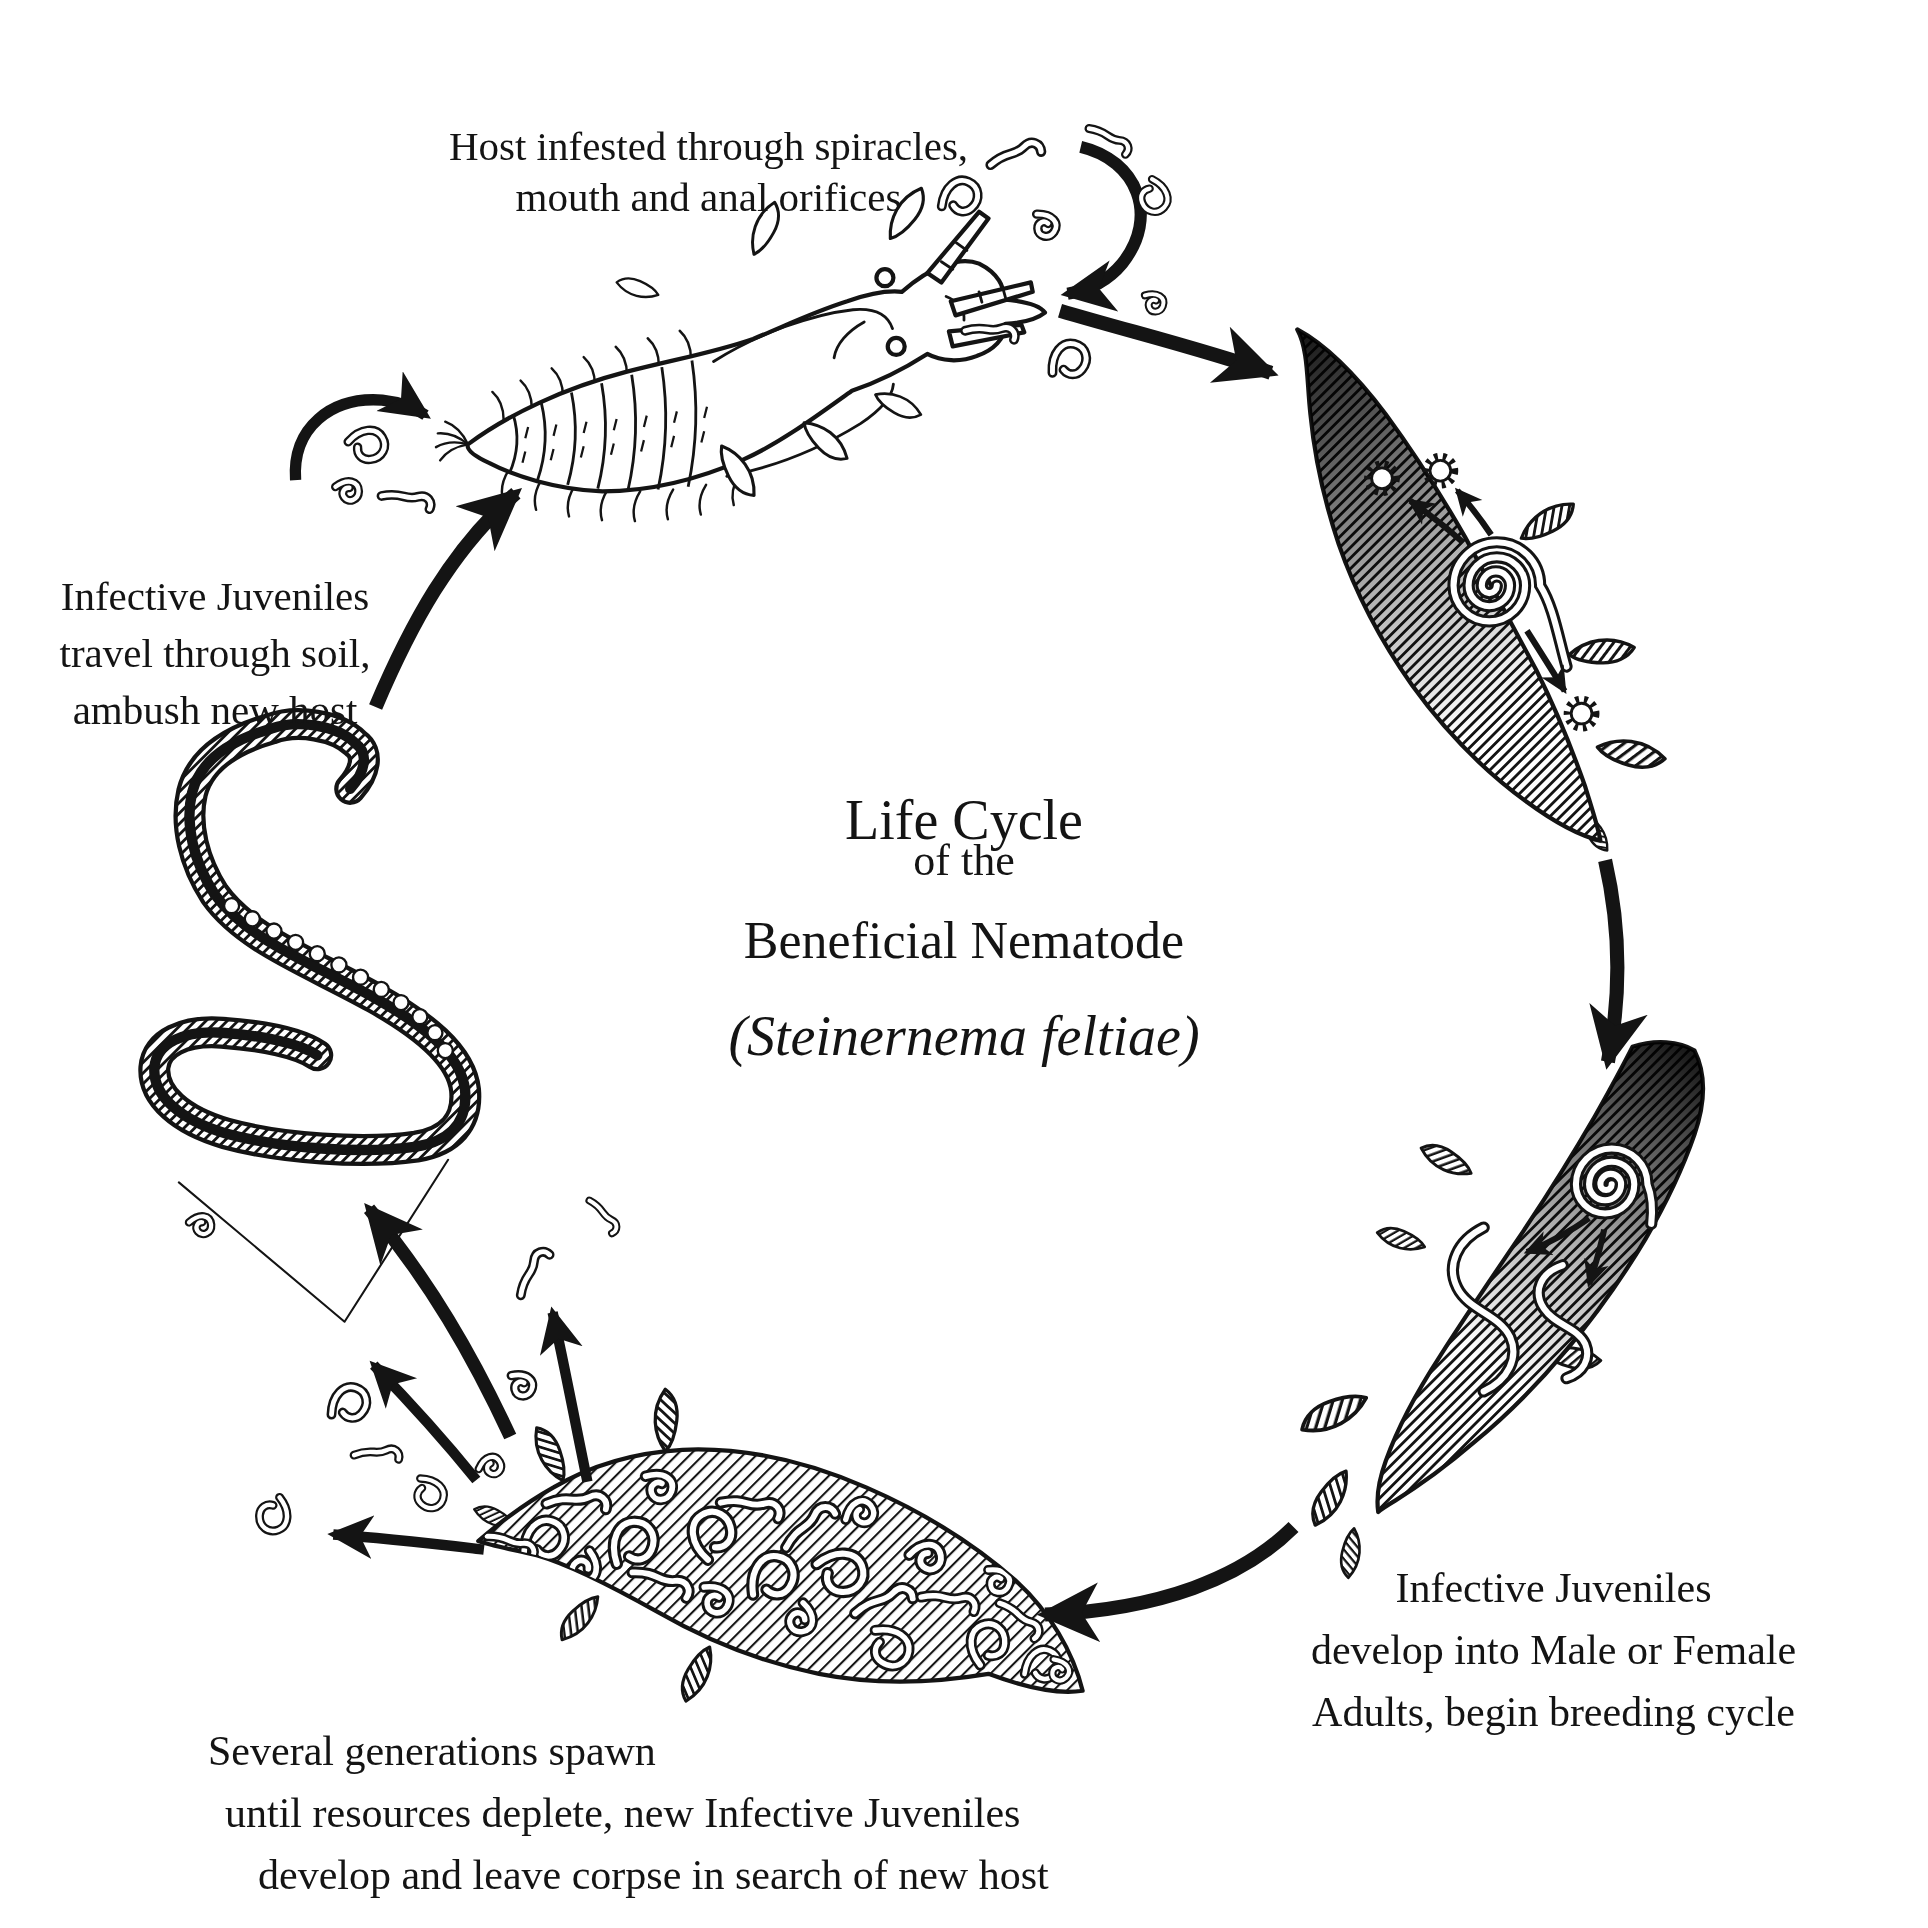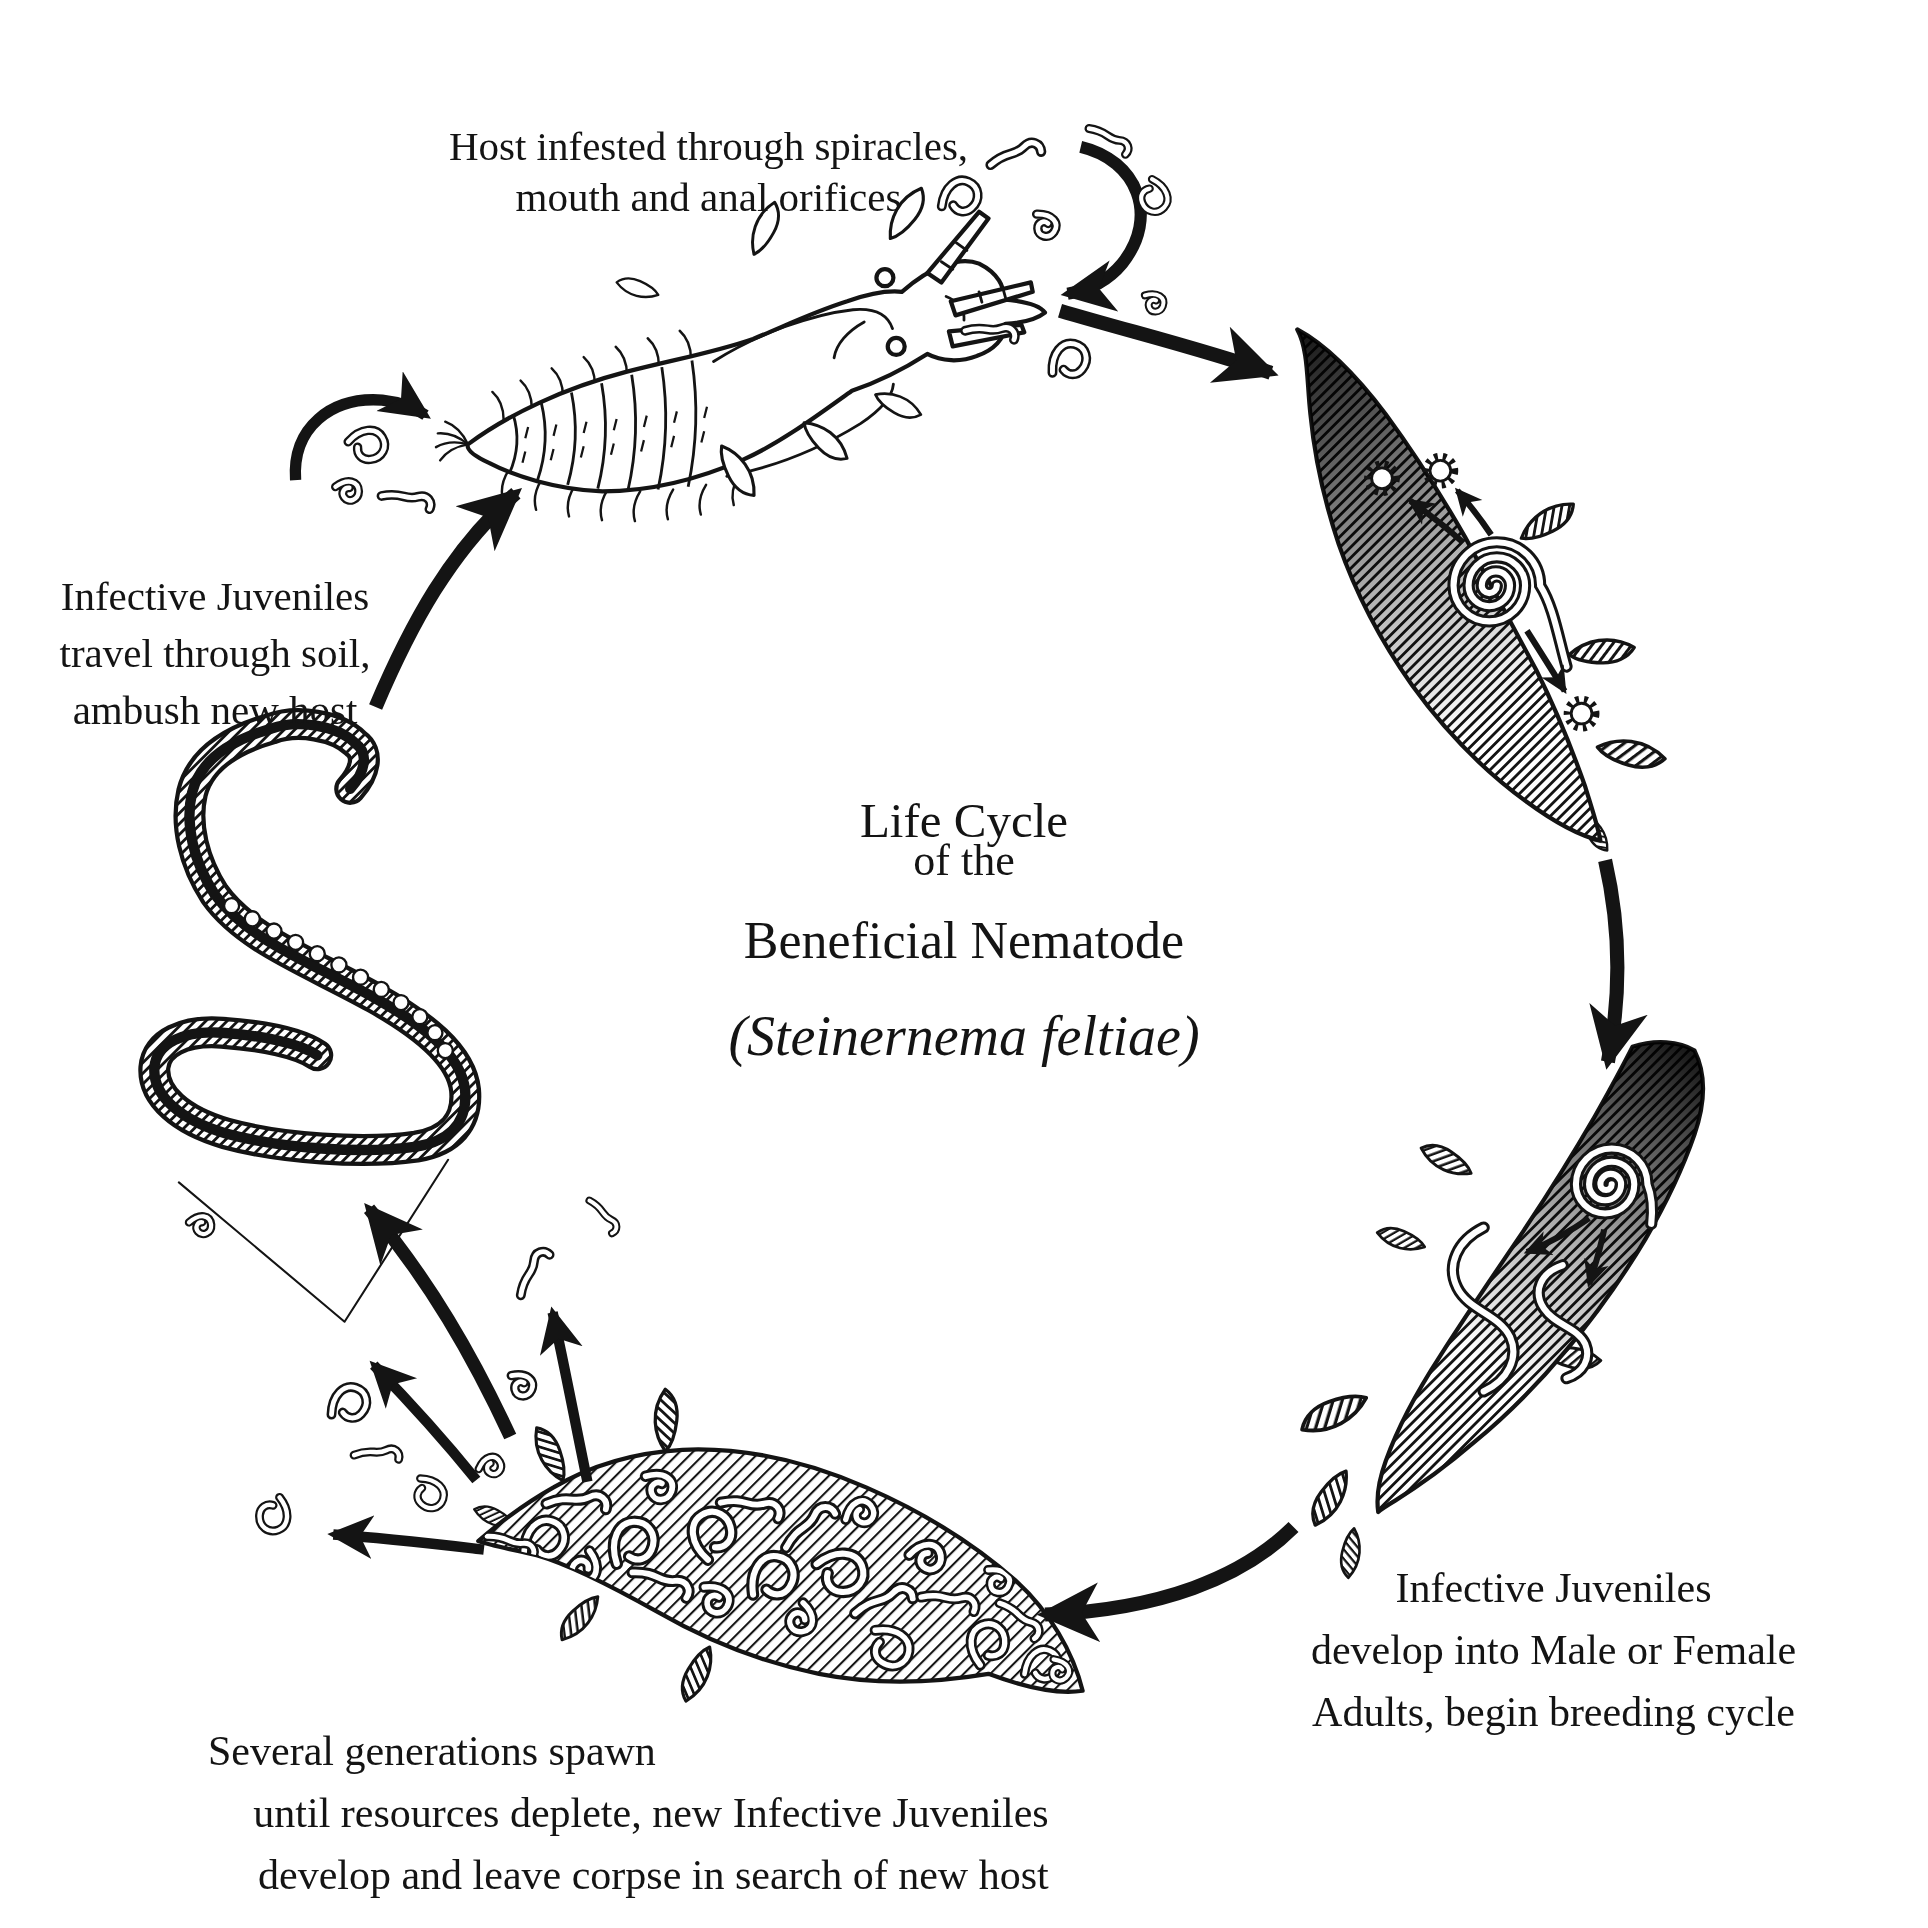--- a/index.html
+++ b/index.html
@@ -5,31 +5,31 @@
   html,body{margin:0;padding:0;background:#ffffff;}
   #canvas{position:relative;width:1928px;height:1928px;background:#ffffff;overflow:hidden;
           font-family:"Liberation Serif","DejaVu Serif",serif;color:#141414;}
   #art{position:absolute;left:0;top:0;width:1928px;height:1928px;}
   .tblock{position:absolute;}
   .tl{white-space:nowrap;}
   .center{text-align:center;margin-top:8px;}
   .right{text-align:right;}
   
   .title-line{position:absolute;left:0;right:0;text-align:center;}
-  #t1{top:784px;font-size:49px;line-height:73px;}
+  #t1{top:784px;font-size:56px;line-height:73px;}
   #t2{top:823px;font-size:44px;line-height:59px;margin-top:8px;}
   #t3{top:904px;font-size:52px;line-height:73px;}
   #t4{top:1008px;font-size:56px;line-height:56px;font-style:italic;}
   
   #lab-top{left:285px;top:113px;width:847px;font-size:41px;line-height:51px;}
   #lab-right{right:55px;top:340px;font-size:41px;line-height:49px;}
   #lab-left{left:-30px;top:560px;width:490px;font-size:41px;line-height:57px;}
   #lab-br{left:1252px;top:1549px;width:603px;font-size:42px;line-height:62px;}
   #lab-bl{left:208px;top:1700px;font-size:42px;line-height:62px;margin-top:20px;}
-  #lab-bl .i1{padding-left:17px;text-align:right;}
+  #lab-bl .i1{padding-left:17px;}
   #lab-bl .i2{padding-left:50px;}
   
   .outlineW{fill:#ffffff;stroke:#141414;stroke-width:4.5;stroke-linejoin:round;}
   .hbody{fill:url(#hatch);stroke:#141414;stroke-width:4.5;stroke-linejoin:round;}
   .hbodyL{fill:url(#hatchL);stroke:#141414;stroke-width:4.5;stroke-linejoin:round;}
   .ink{fill:none;stroke:#141414;stroke-linecap:round;}
   .det{fill:none;stroke:#141414;stroke-width:3;stroke-linecap:round;}
   .arrow{fill:none;stroke:#141414;stroke-linecap:butt;}
   .clawW{fill:#ffffff;stroke:#141414;stroke-width:3.5;stroke-linejoin:round;}
   .clawD{fill:url(#hatch);stroke:#141414;stroke-width:3.5;stroke-linejoin:round;}

